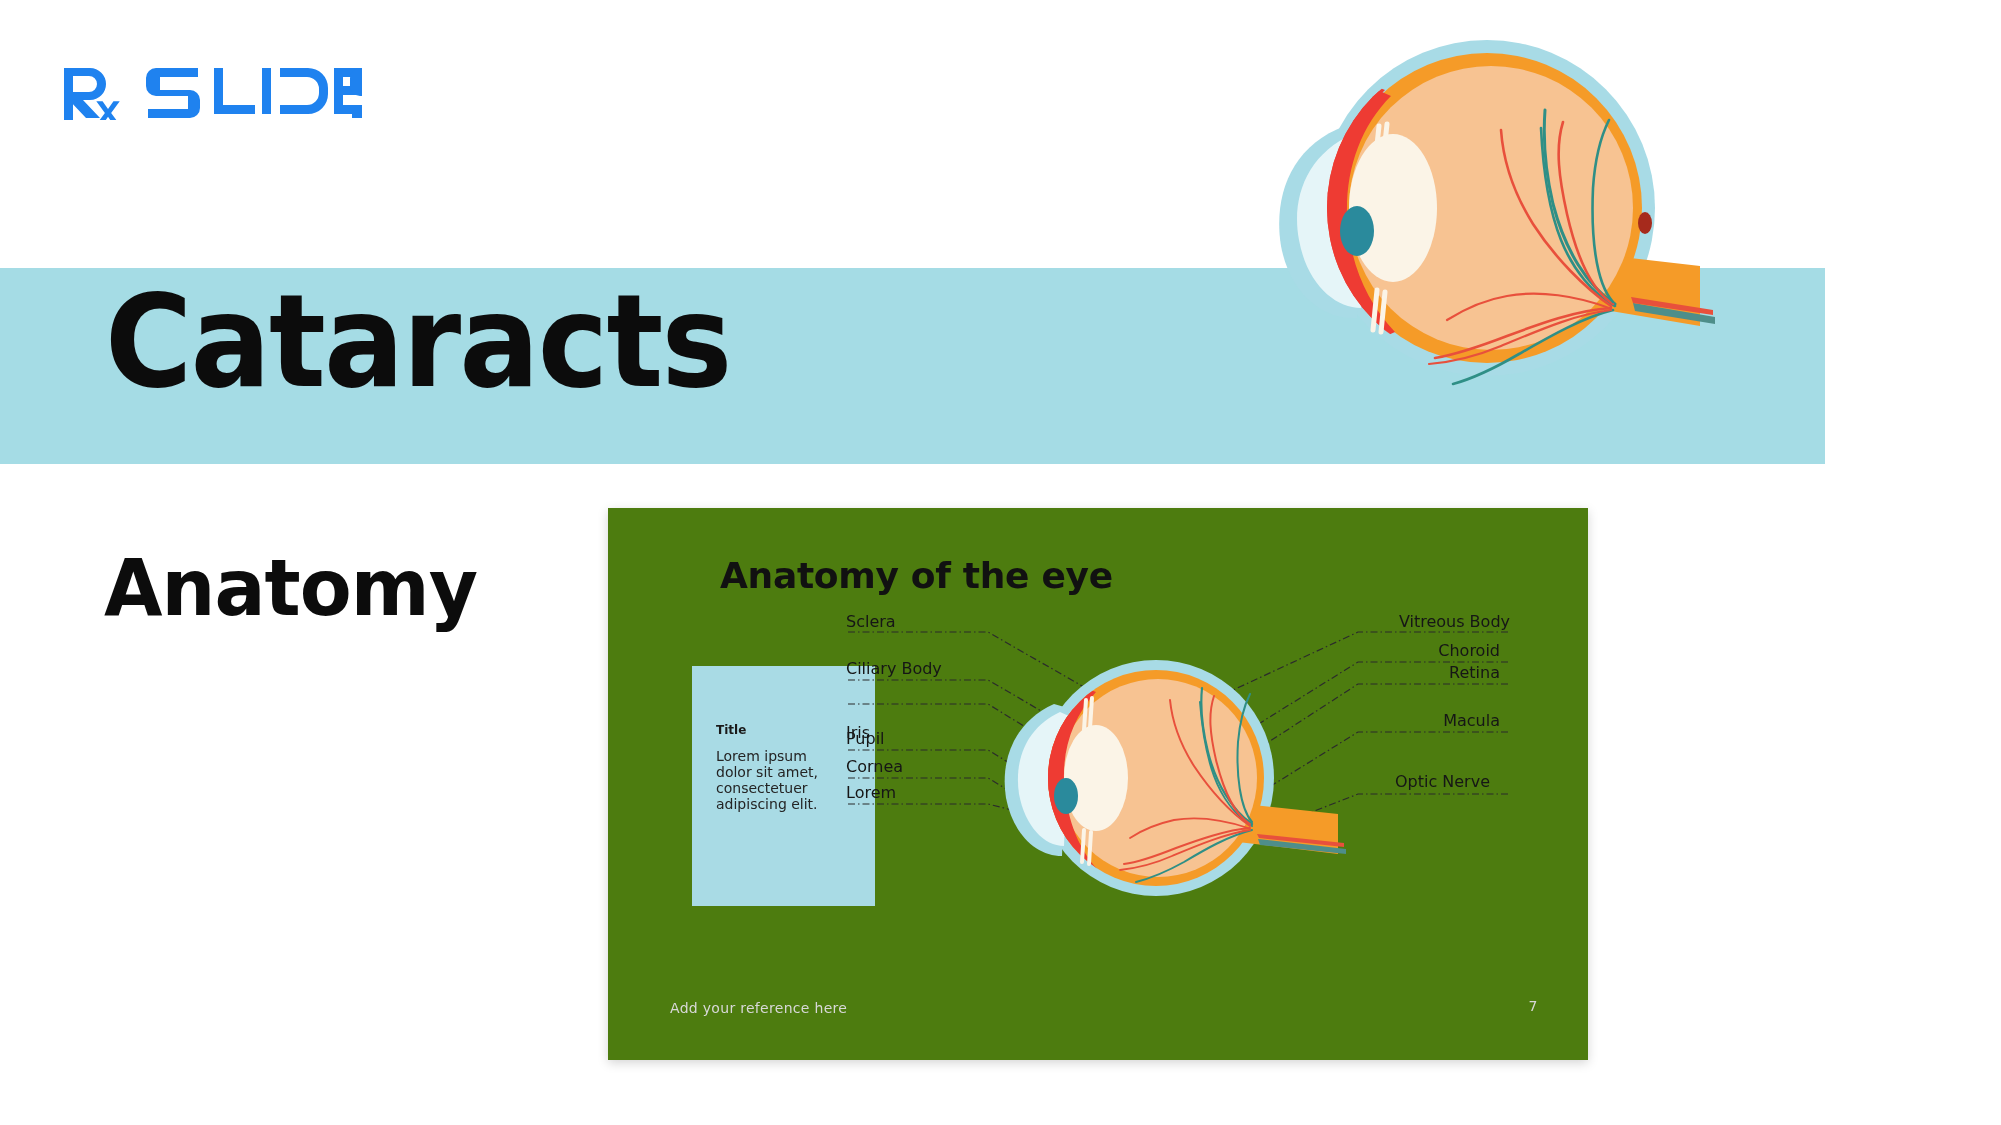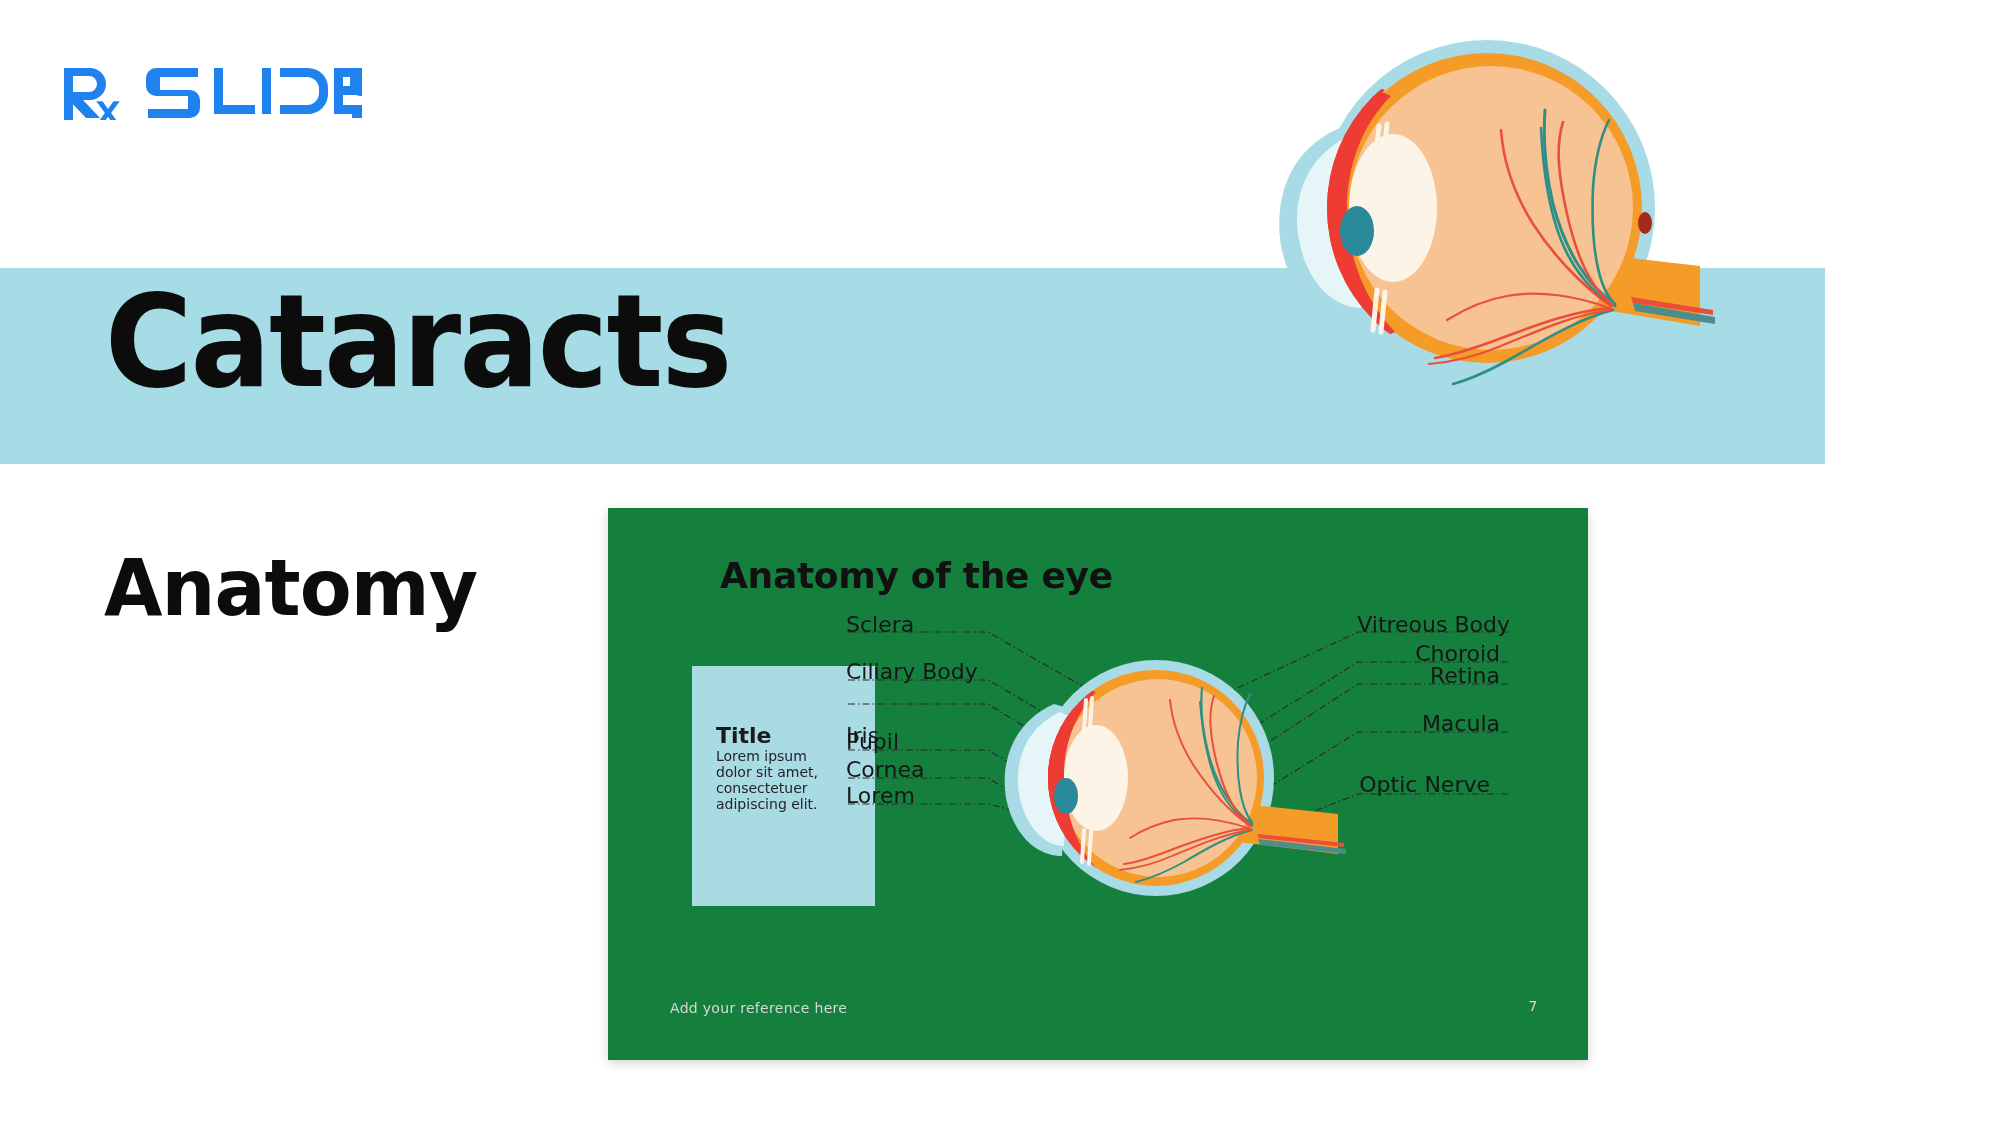--- a/index.html
+++ b/index.html
@@ -46,51 +46,51 @@
     white-space:nowrap;
   }
 
   
   .big-eye{position:absolute;left:1195px;top:18px;width:560px;height:390px;}
   .big-eye svg{display:block;width:560px;height:390px;}
 
   
   .card{
     position:absolute;left:608px;top:508px;width:980px;height:552px;
-    background:#15803d;
+    background:#4d7c0f;
     box-shadow:0 3px 10px rgba(0,0,0,.17);
   }
   .card-title{
     position:absolute;left:112px;top:47px;
     font-family:"DejaVu Sans","Liberation Sans",sans-serif;
     font-weight:bold;font-size:36px;color:#111;
     letter-spacing:-0.3px;white-space:nowrap;
   }
 
   
   .bluebox{
     position:absolute;left:84px;top:158px;width:183px;height:240px;
     background:#a9dbe5;
   }
   .bluebox-title{
     position:absolute;left:24px;top:57px;
-    font-weight:bold;font-size:22px;color:#1a1a1a;
+    font-weight:bold;font-size:12px;color:#1a1a1a;
   }
   .bluebox-body{
     position:absolute;left:24px;top:83px;width:130px;
     font-size:14px;line-height:1.14;color:#242424;
   }
 
   
   .diagram{position:absolute;left:230px;top:110px;width:680px;height:310px;}
   .diagram svg{display:block;width:680px;height:310px;}
   .lbl{
     position:absolute;
     font-family:"DejaVu Sans","Liberation Sans",sans-serif;
-    font-size:22px;color:#161616;white-space:nowrap;
+    font-size:16px;color:#161616;white-space:nowrap;
   }
   .lbl.r{text-align:right;}
 
   
   .note{
     position:absolute;left:58px;top:452px;width:852px;height:53px;
     background:#f3c183;
   }
   .note p{
     margin:0;position:absolute;left:21px;top:9px;width:812px;

